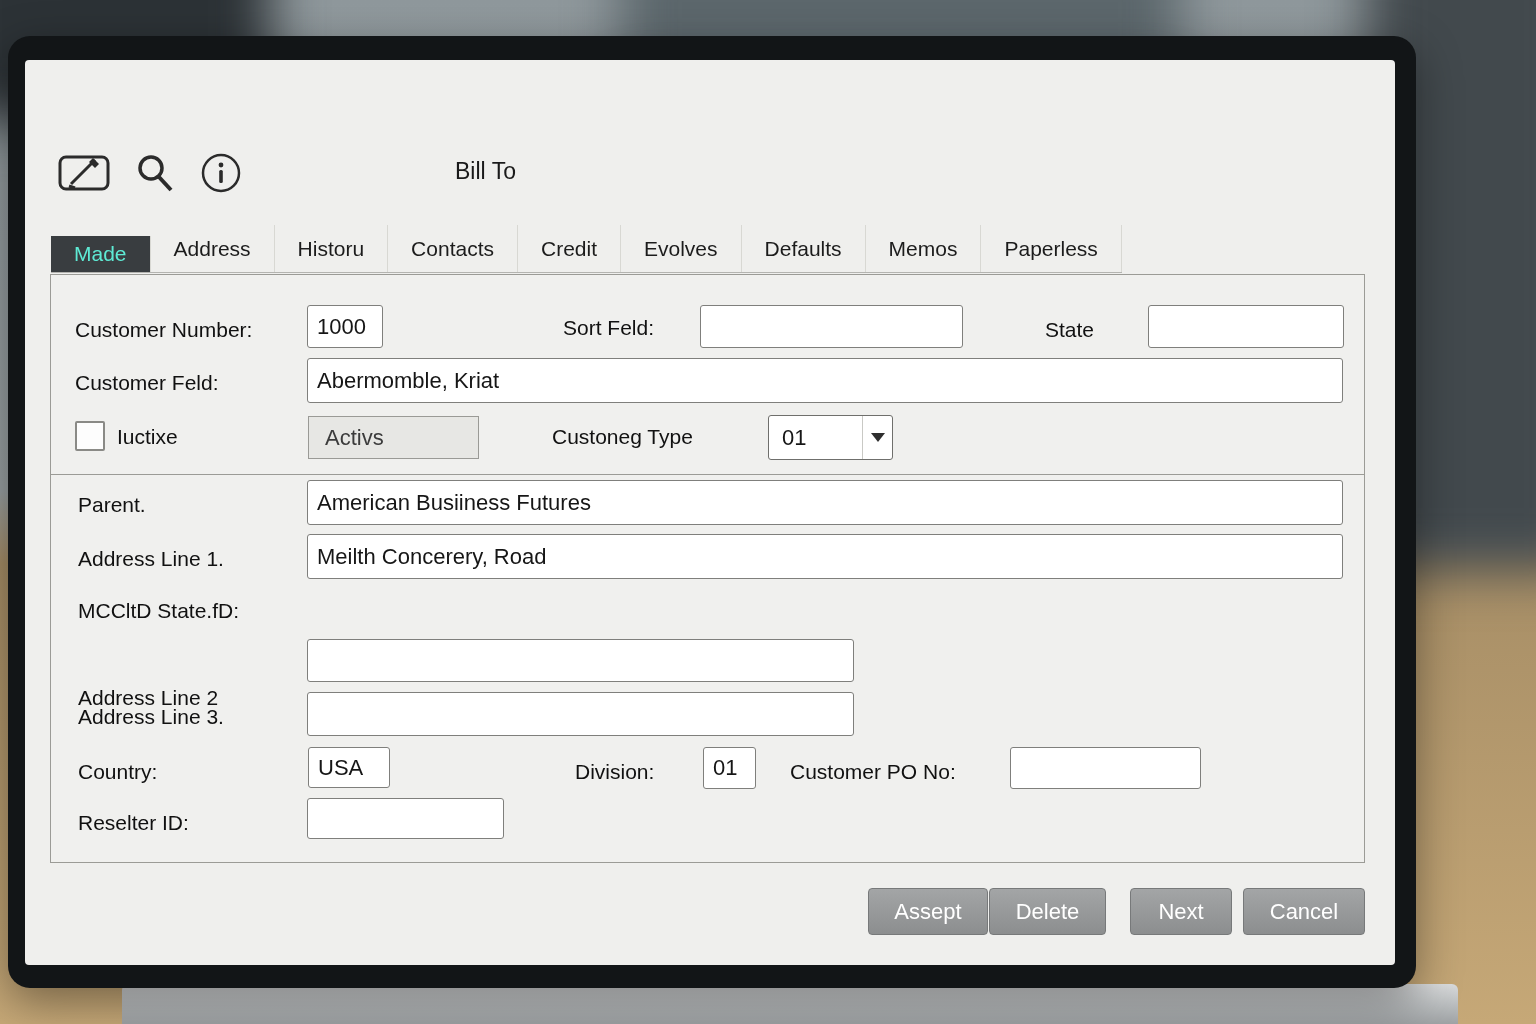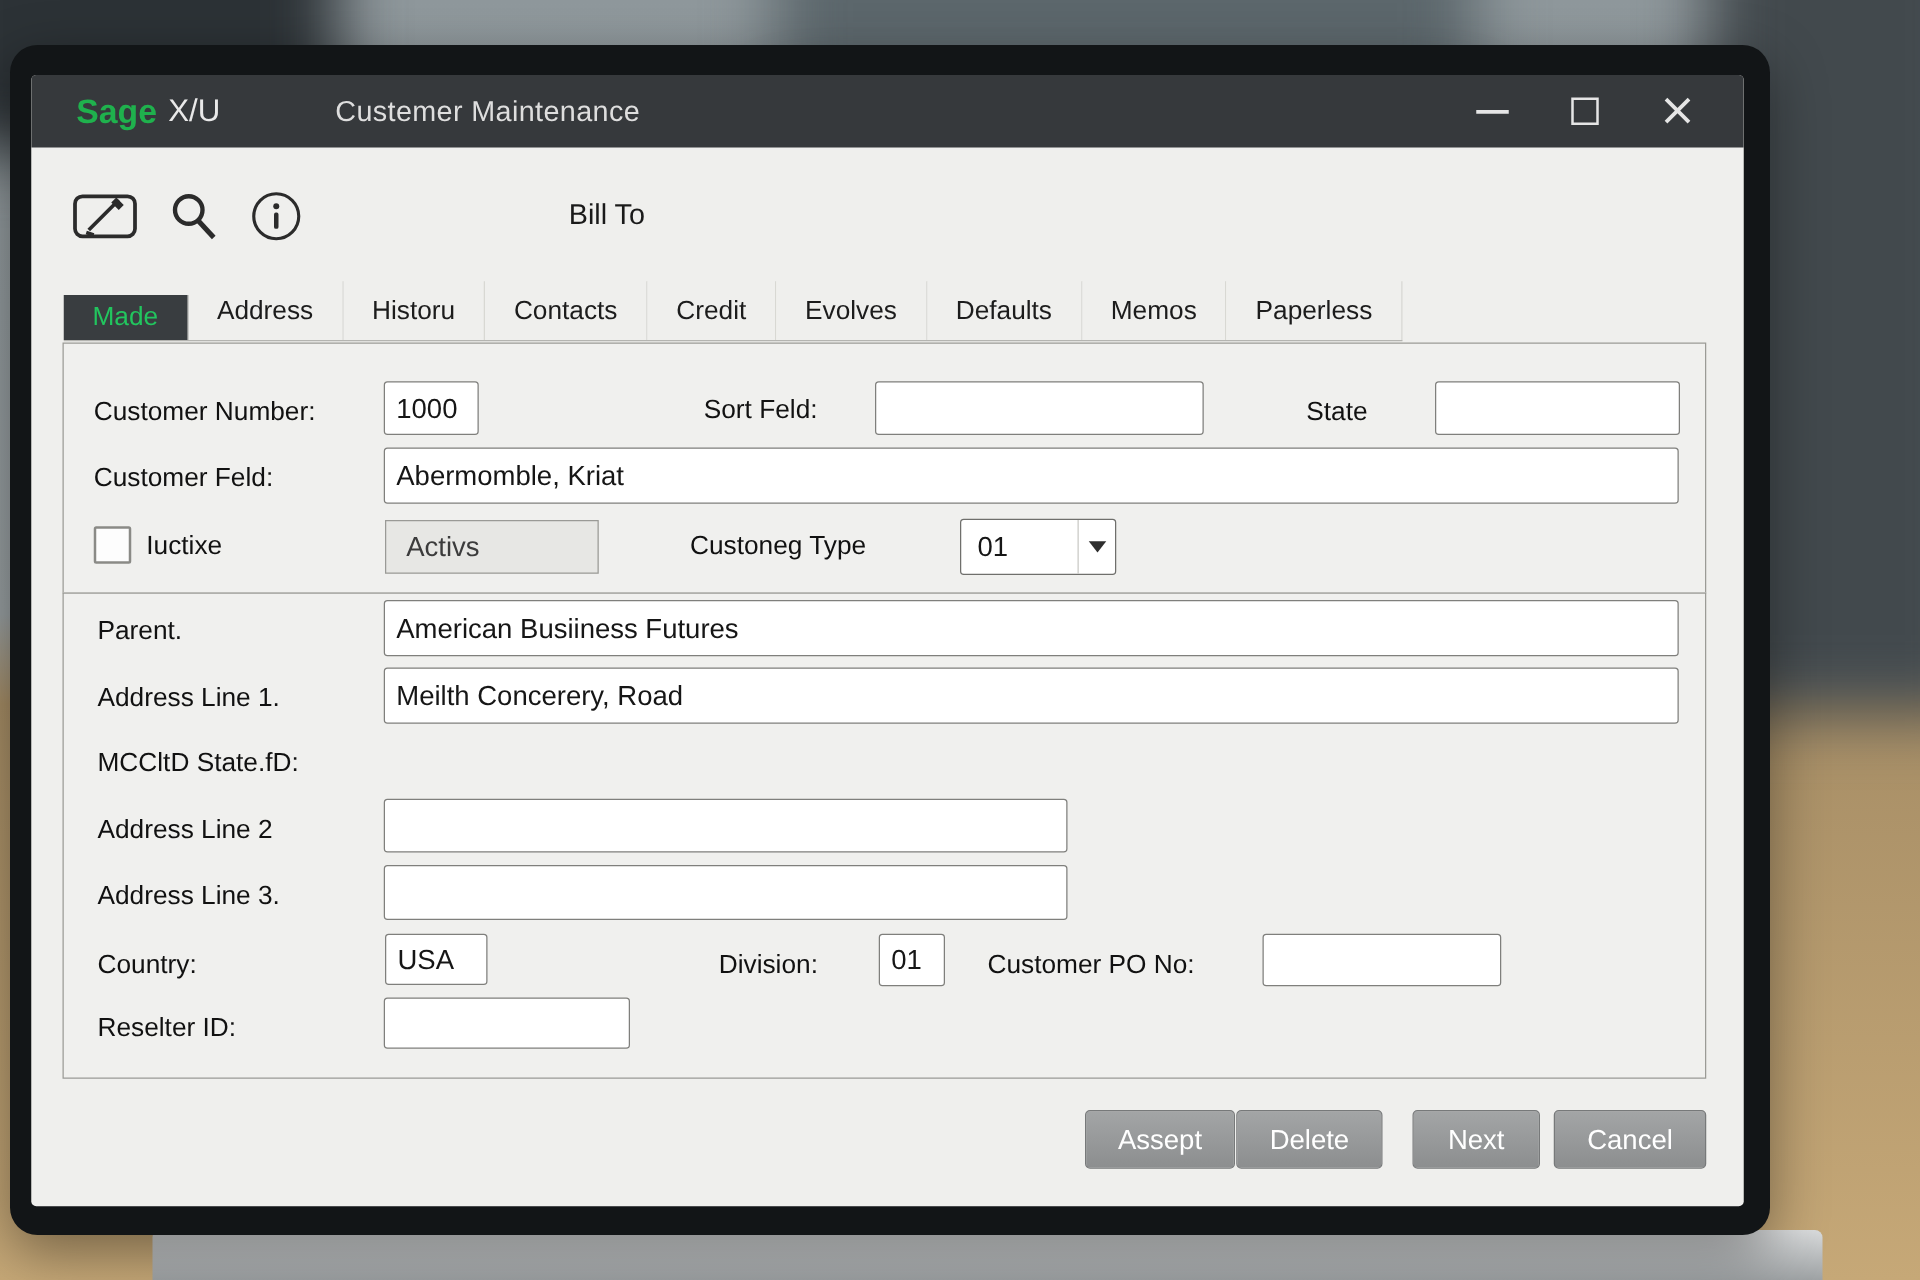--- a/index.html
+++ b/index.html
@@ -42,21 +42,21 @@
   .bill-to-label { position:absolute; left:430px; top:98px; font-size:23px; color:#1a1a1a; }
   .bill-to-input { position:absolute; left:550px; top:84px; width:282px; height:53px;
     border:3.5px solid var(--orange,#f2a134); border-radius:10px; background:#fff;
     font-size:23px; padding:0 14px; color:#3a3a3a; outline:none; font-family:inherit; }
 
   
   .tabbar { position:absolute; left:26px; top:165px; display:flex; height:48px;
     border-bottom:1px solid #b4b4b0; }
   .tab { padding:0 23px; display:flex; align-items:center; font-size:21px; color:#1c1c1c;
     background:#efefed; border-right:1px solid #d8d8d3; cursor:pointer; white-space:nowrap; }
-  .tab.selected { background:var(--tabsel,#393d40); color:#22c55e;margin-top:11px; }
+  .tab.selected { background:var(--tabsel,#393d40); color:#5eead4;margin-top:11px; }
 
   
   .panel { position:absolute; left:25px; width:1315px; border:1px solid #9b9b96; background:#f0f0ee; }
   .panel-1 { top:214px; height:201px; }
   .panel-2 { top:414px; height:389px; }
 
   .fld-label { position:absolute; font-size:21px; color:#111; white-space:nowrap; }
   .fld-input { position:absolute; border:1.5px solid #7f7f7c; border-radius:3px; background:#fff;
     font-size:22px; color:#161616; padding:0 9px; outline:none; font-family:inherit; }
 
@@ -87,30 +87,20 @@
   <div class="bg-shape bg-dark-left"></div>
   <div class="bg-shape bg-mid-dark"></div>
   <div class="bg-shape bg-dark-right"></div>
 </div>
 
 <div class="laptop-base"></div>
 <div class="laptop-bezel">
 
   <div class="app-window">
 
-    <div class="titlebar">
-      <span class="brand">Sage</span>
-      <span class="brand-suffix">X/U</span>
-      <span class="window-title">Custemer Maintenance</span>
-      <div class="win-controls">
-        <div class="min-btn"></div>
-        <div class="max-btn"></div>
-        <div class="close-btn"></div>
-      </div>
-    </div>
 
     <div class="tool-icon" style="left:30px; top:86px;">
       <svg width="60" height="54" viewBox="0 0 60 54">
         <rect x="5" y="11" width="48" height="32" rx="6" fill="none" stroke="#2b2b2b" stroke-width="3"></rect>
         <path d="M16 38 L40 14" stroke="#2b2b2b" stroke-width="3" fill="none"></path>
         <path d="M38 12 L44 18 L40 22 L34 16 Z" fill="#2b2b2b"></path>
         <path d="M14 40 L20 42" stroke="#2b2b2b" stroke-width="3"></path>
       </svg>
     </div>
     <div class="tool-icon" style="left:108px; top:90px;">
@@ -171,21 +161,21 @@
     <div class="panel panel-2"></div>
 
     <span class="fld-label" style="left:53px; top:433px;">Parent.</span>
     <input class="fld-input" style="left: 282px; top: 420px; width: 1036px; height: 45px;" type="text" value="American Busiiness Futures">
 
     <span class="fld-label" style="left:53px; top:487px;">Address Line 1.</span>
     <input class="fld-input" style="left: 282px; top: 474px; width: 1036px; height: 45px;" type="text" value="Meilth Concerery, Road">
 
     <span class="fld-label" style="left:53px; top:539px;">MCCltD State.fD:</span>
 
-    <span class="fld-label" style="left:53px; top:592px;">Address Line 2</span>
+    <span class="fld-label" style="left:53px; top:626px;">Address Line 2</span>
     <input class="fld-input" style="left: 282px; top: 579px; width: 547px; height: 43px;" type="text" value="">
 
     <span class="fld-label" style="left:53px; top:645px;">Address Line 3.</span>
     <input class="fld-input" style="left: 282px; top: 632px; width: 547px; height: 44px;" type="text" value="">
 
     <span class="fld-label" style="left:53px; top:700px;">Country:</span>
     <input class="fld-input" style="left: 283px; top: 687px; width: 82px; height: 41px;" type="text" value="USA">
 
     <span class="fld-label" style="left:550px; top:700px;">Division:</span>
     <input class="fld-input" style="left: 678px; top: 687px; width: 53px; height: 42px;" type="text" value="01">

